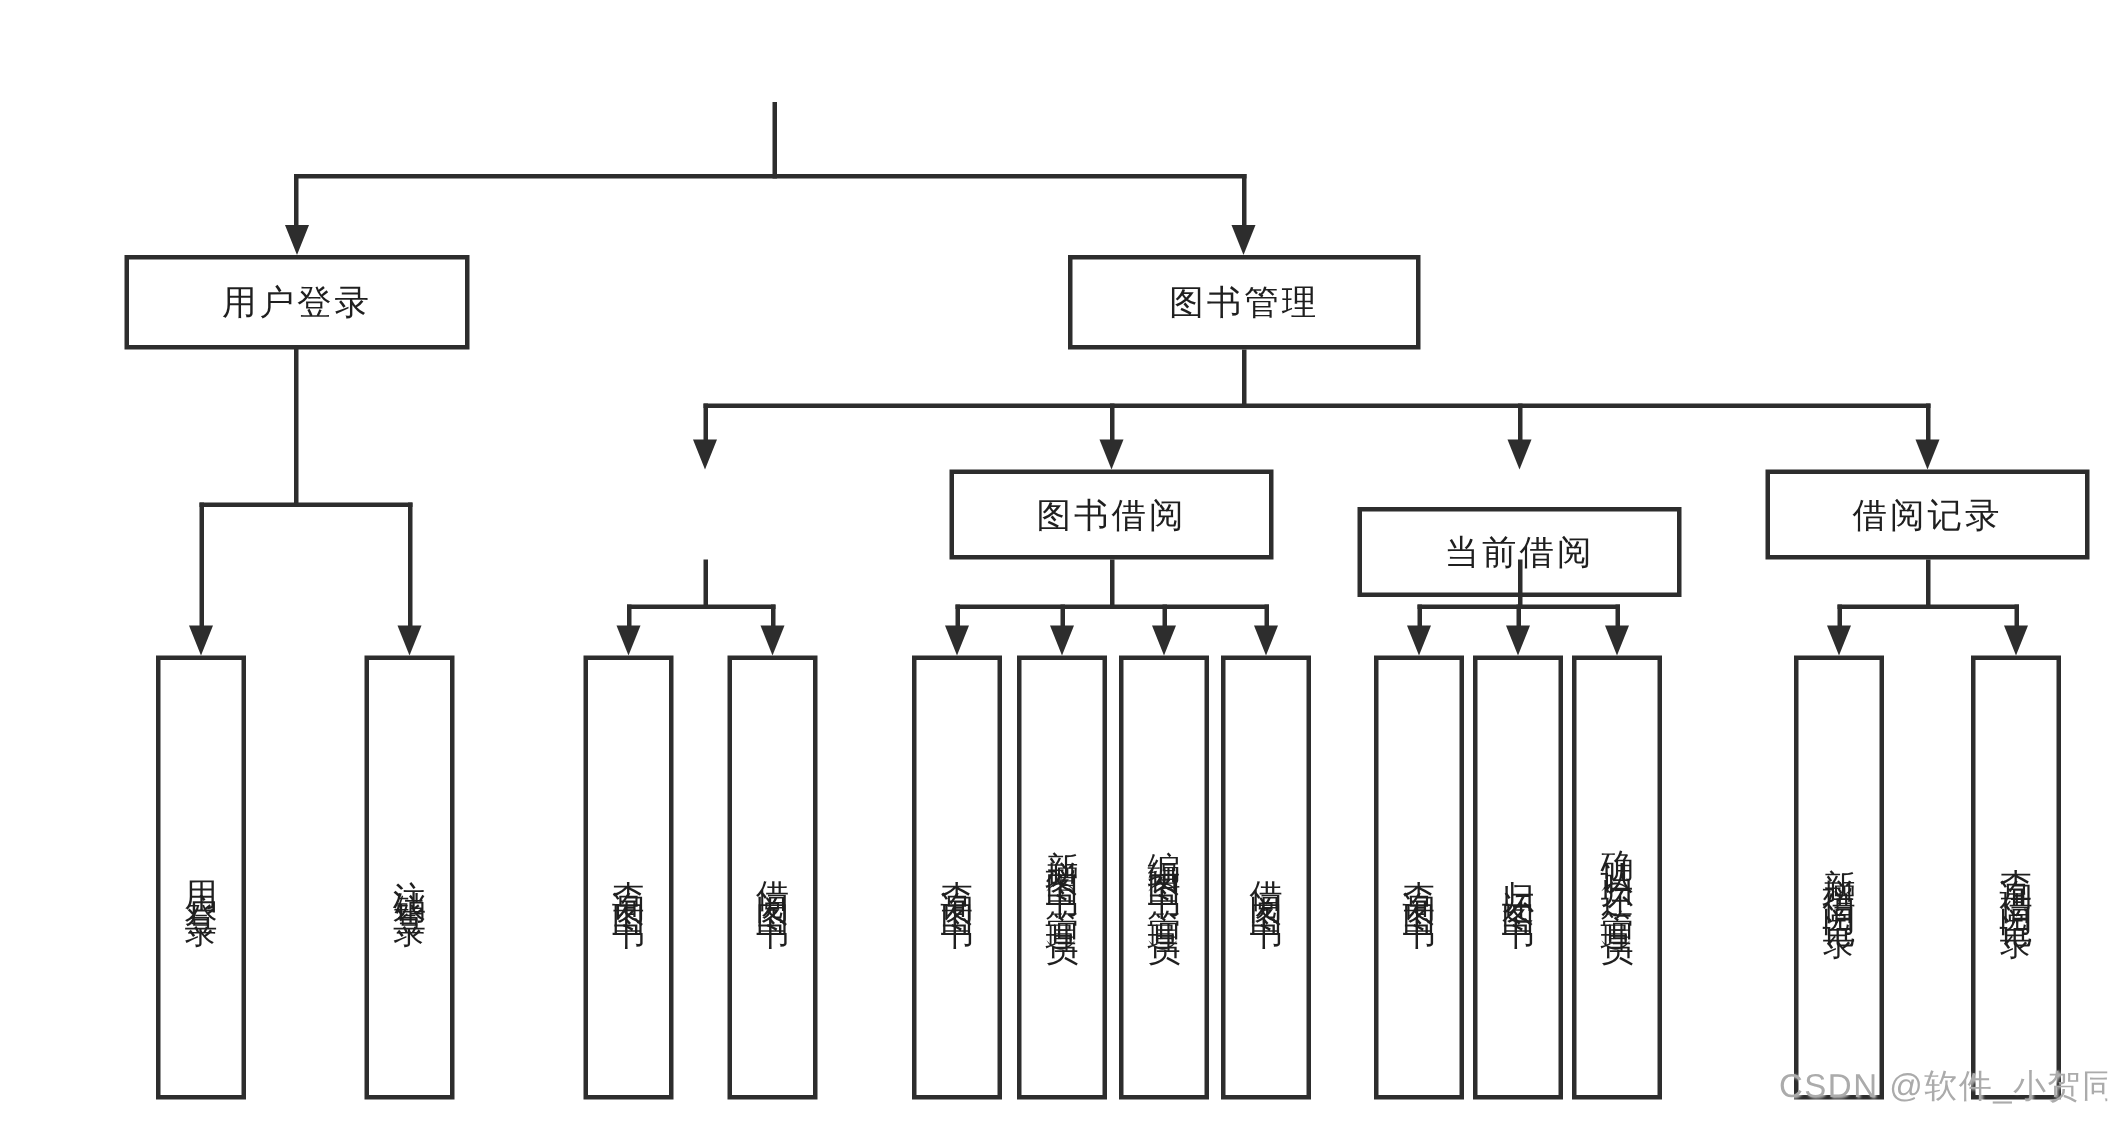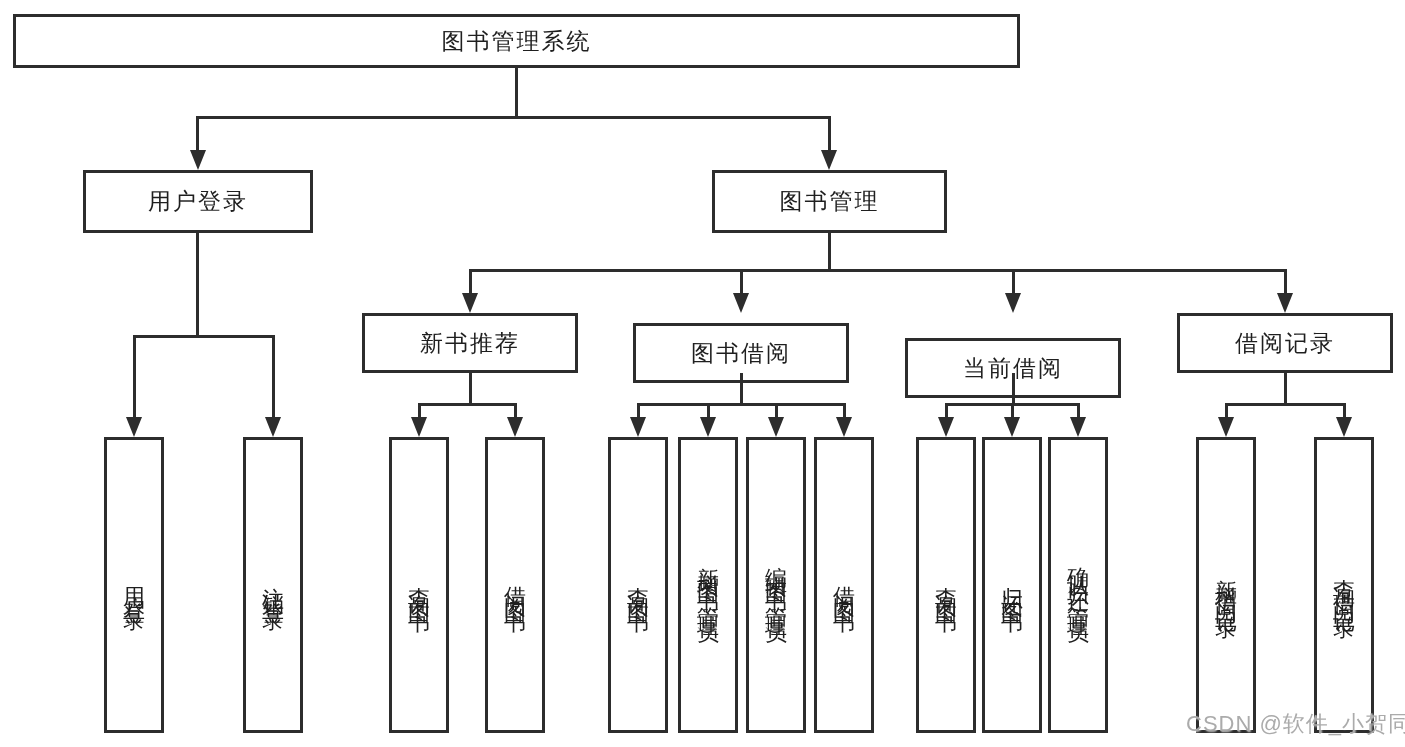--- a/index.html
+++ b/index.html
@@ -23,21 +23,21 @@
     background:var(--background);
     border:3px solid var(--line);
     display:flex; align-items:center; justify-content:center;
     color:var(--text);
   }
   .hnode { font-size:23px; letter-spacing:2px; font-weight:400; }
   #n-root   { left:13px;  top:14px;  width:1007px; height:54px; }
   #n-user   { left:83px;  top:170px; width:230px;  height:63px; }
   #n-mgmt   { left:712px; top:170px; width:235px;  height:63px; }
   #n-rec    { left:362px; top:313px; width:216px;  height:60px; }
-  #n-borrow { left:633px; top:323px; width:216px;  height:60px; }
+  #n-borrow { left:633px; top:313px; width:216px;  height:60px; }
   #n-cur    { left:905px; top:313px; width:216px;  height:60px;margin-top:25px; }
   #n-hist   { left:1177px;top:313px; width:216px;  height:60px; }
 
   .leaf { top:437px; width:60px; height:296px; }
   .vtext {
     writing-mode: vertical-rl;
     font-size:22px;
     letter-spacing:8px;
     line-height:1.0;
     color:var(--text);
@@ -128,26 +128,24 @@
     z-index:5;
     text-shadow:1px 1px 2px rgba(255,255,255,0.85);
     white-space:nowrap;
   }
 </style>
 </head>
 <body>
 
 <div class="stage">
 
-  <div class="node hnode" id="n-root">图书管理系统</div>
 
   <div class="node hnode" id="n-user">用户登录</div>
   <div class="node hnode" id="n-mgmt">图书管理</div>
 
-  <div class="node hnode" id="n-rec">新书推荐</div>
   <div class="node hnode" id="n-borrow">图书借阅</div>
   <div class="node hnode" id="n-cur">当前借阅</div>
   <div class="node hnode" id="n-hist">借阅记录</div>
 
   <div class="node leaf" id="l-ul1">
       <span class="vtext">用户登录</span>
     </div>
   <div class="node leaf" id="l-ul2">
       <span class="vtext">注销登录</span>
     </div>

